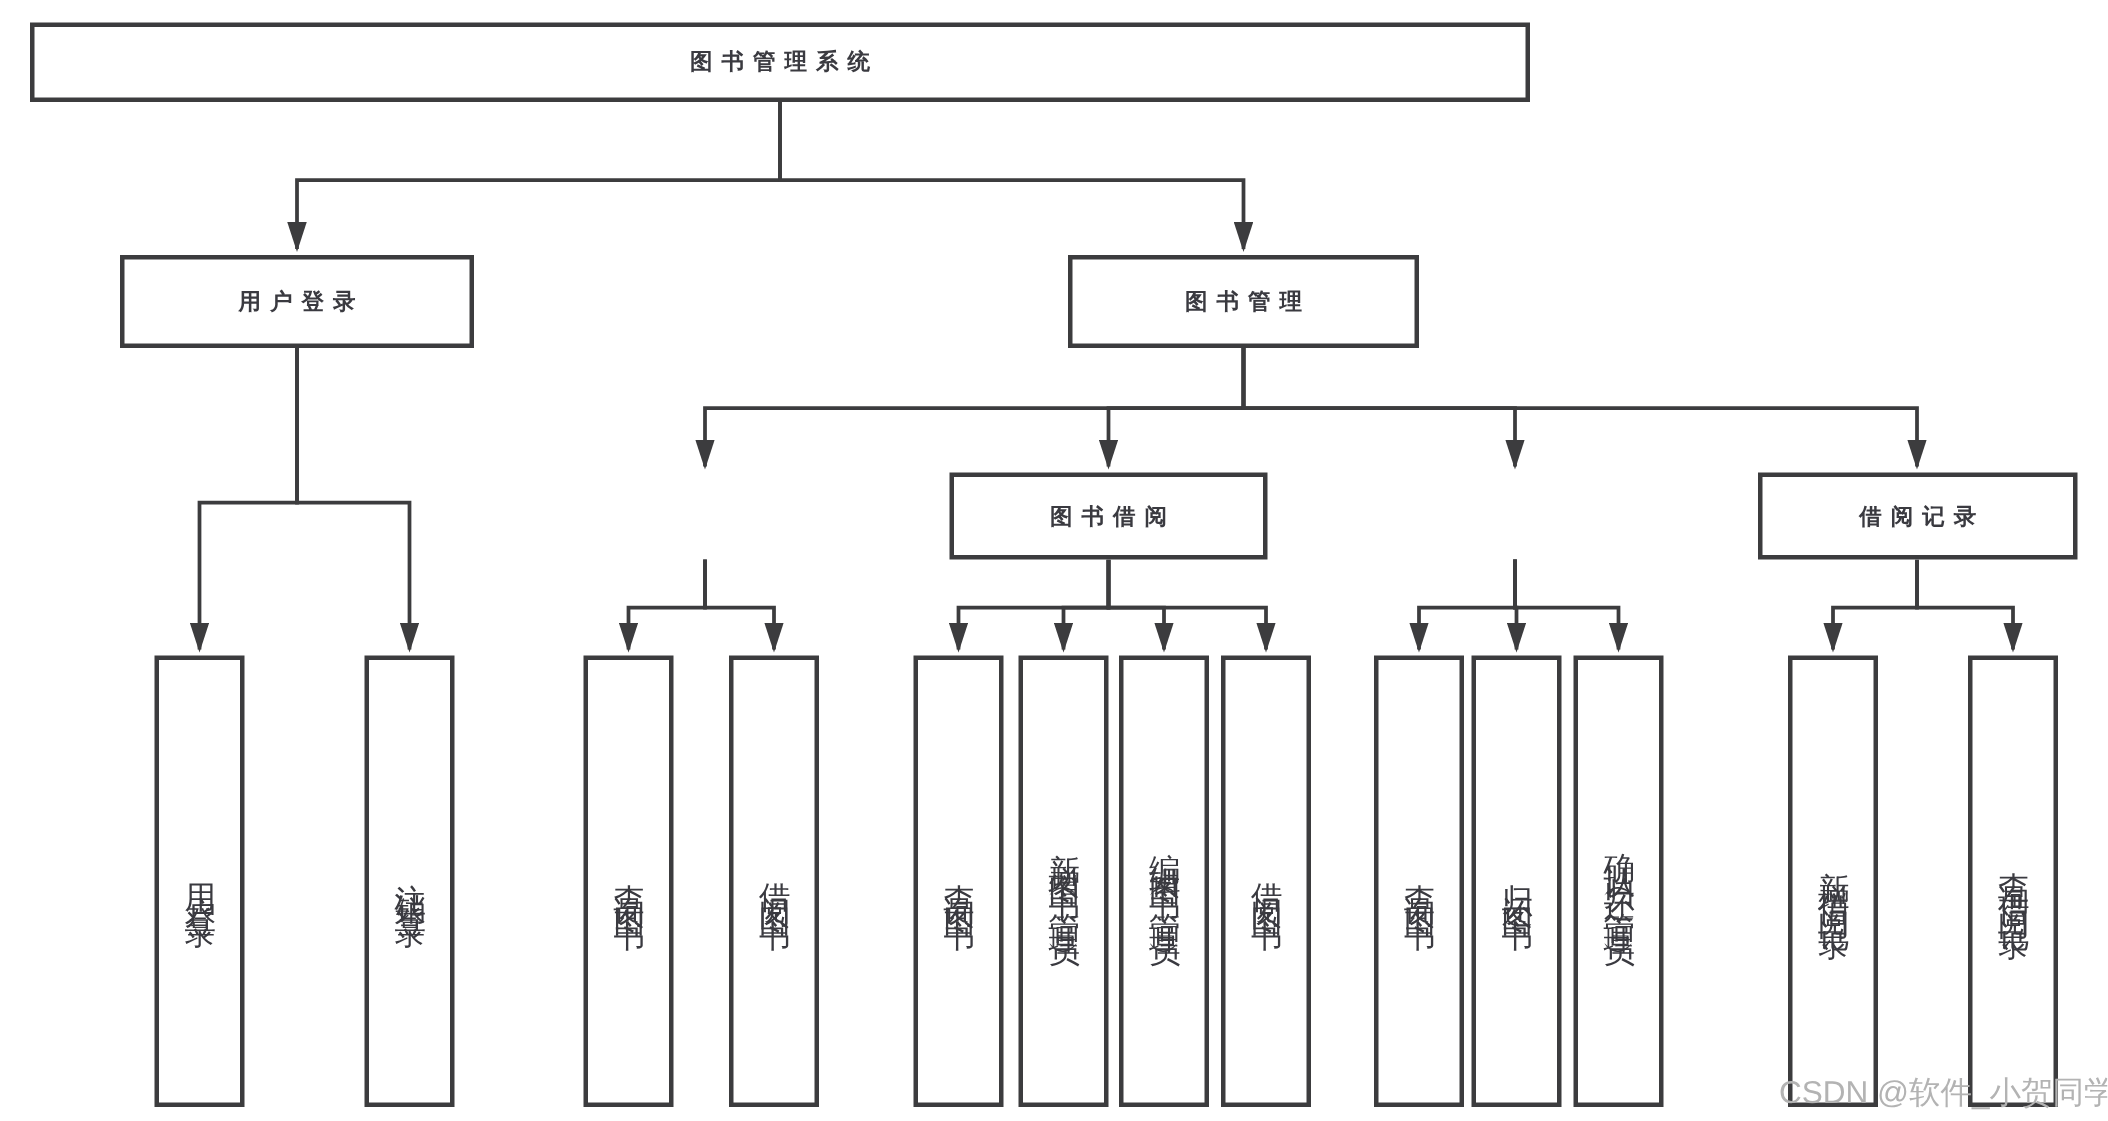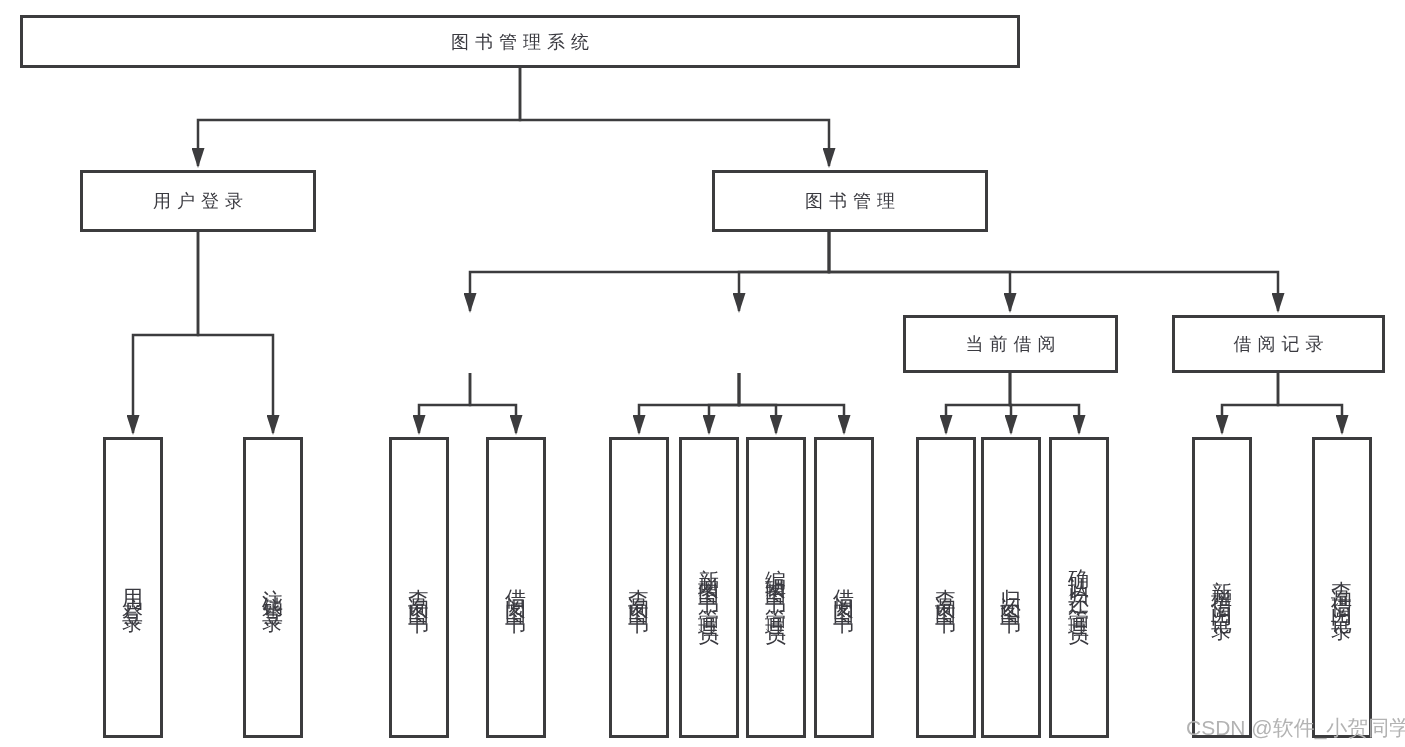--- a/index.html
+++ b/index.html
@@ -22,25 +22,26 @@
   .box{
     position:absolute;
     box-sizing:border-box;
     border:3px solid var(--line);
     background:#fff;
     display:flex;
     align-items:center;
     justify-content:center;
   }
   .box .hlabel{
-    font-size:18px;
+    font-size:15px;
     letter-spacing:6px;
     text-indent:6px;
     color:var(--text);
     white-space:nowrap;
+    font-weight:bold;
   }
   .box .vlabel{
     writing-mode:vertical-rl;
     text-orientation:mixed;
     font-size:21px;
     letter-spacing:8px;
     color:var(--text);
     line-height:1;
   }
   .watermark{
@@ -90,26 +91,26 @@
     <path class="link" marker-end="url(#arrow)" d="M1278,373 V405 H1342 V433"></path>
   </svg>
 
   <div class="box" style="left:20px;top:15px;width:1000px;height:53px">
     <span class="hlabel">图书管理系统</span>
   </div>
 
   <div class="box" style="left:80px;top:170px;width:236px;height:62px">
     <span class="hlabel">用户登录</span>
   </div>
-  <div class="box" style="left:712px;top:170px;width:276px;height:62px">
+  <div class="box" style="left:712px;top:170px;width:234px;height:62px">
     <span class="hlabel">图书管理</span>
   </div>
 
-  <div class="box" style="left:903px;top:315px;width:215px;height:58px">
-    <span class="hlabel">当前借阅</span>
+  <div class="box" style="left:633px;top:315px;width:212px;height:58px">
+    <span class="hlabel">图书借阅</span>
   </div>
   <div class="box" style="left:1172px;top:315px;width:213px;height:58px">
     <span class="hlabel">借阅记录</span>
   </div>
 
   <div class="box" style="left:103px;top:437px;width:60px;height:301px">
     <span class="vlabel">用户登录</span>
   </div>
   <div class="box" style="left:243px;top:437px;width:60px;height:301px">
     <span class="vlabel">注销登录</span>

